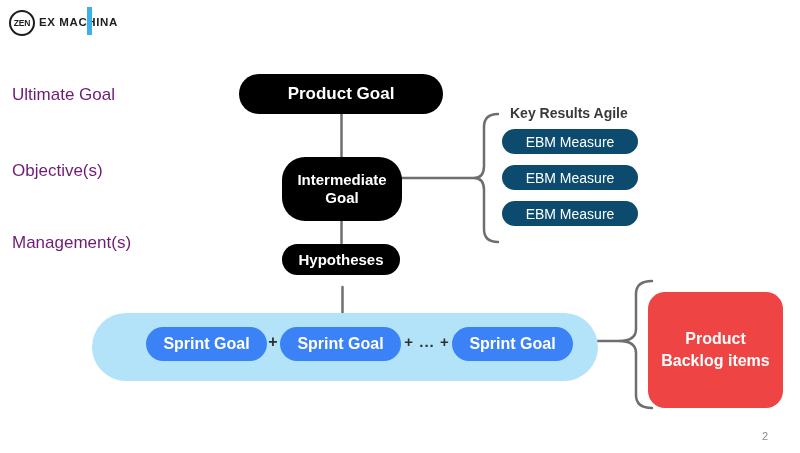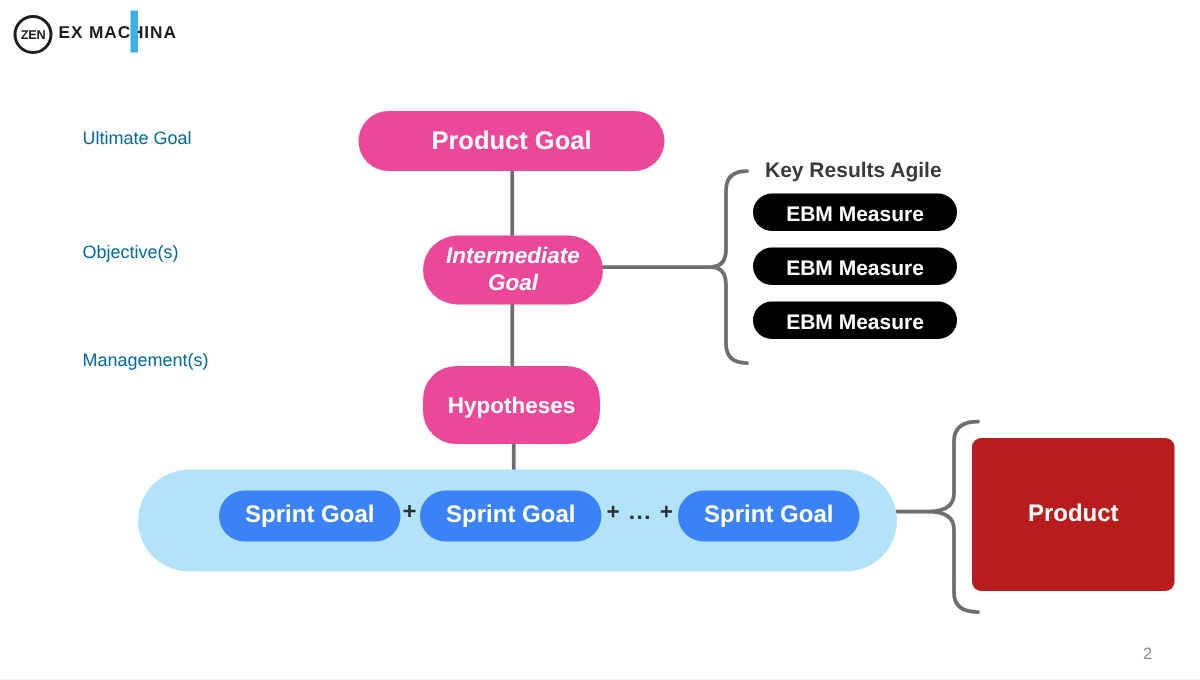--- a/index.html
+++ b/index.html
@@ -43,24 +43,23 @@
     left: 103px; top: 7px;
     font-size: 20px; font-weight: 700;
     color: #3cb1e8;
     white-space: nowrap;
   }
 
   
   .left-label {
     position: absolute;
     left: 12px;
-    font-size: 12px;
-    color: #0369a1;
-    white-space: nowrap;
-    margin-left: 43px;
+    font-size: 17px;
+    color: #701a75;
+    white-space: nowrap;
   }
   .left-label.l0 { top: 85px; }
   .left-label.l1 { top: 161px; }
   .left-label.l2 { top: 233px; }
 
   
   .connectors {
     position: absolute;
     left: 0; top: 0;
     width: 800px; height: 453px;
@@ -69,47 +68,47 @@
   .connectors path {
     fill: none;
     stroke: #6d6e71;
     stroke-width: 2.5;
     stroke-linecap: round;
   }
 
   
   .pill {
     position: absolute;
-    background: #ec4899;
+    background: #000000;
     color: #ffffff;
     display: flex; align-items: center; justify-content: center;
     text-align: center;
     font-weight: 600;
   }
   .pill-product   { left: 239px; top: 74px;  width: 204px; height: 40px; border-radius: 20px; font-size: 17px; }
-  .pill-intermediate { left: 282px; top: 157px; width: 120px; height: 46px; border-radius: 23px; font-size: 15px; line-height: 1.2; padding: 0 10px; font-style: italic; }
-  .pill-hypotheses   { left: 282px; top: 244px; width: 118px; height: 52px; border-radius: 22px; font-size: 15px; }
+  .pill-intermediate { left: 282px; top: 157px; width: 120px; height: 64px; border-radius: 23px; font-size: 15px; line-height: 1.2; padding: 0 10px; }
+  .pill-hypotheses   { left: 282px; top: 244px; width: 118px; height: 31px; border-radius: 22px; font-size: 15px; }
 
   
   .kr-heading {
     position: absolute;
     left: 510px; top: 105px;
     font-size: 14px; font-weight: 600;
     color: #3a3a3c;
     white-space: nowrap;
   }
   .ebm-pill {
     position: absolute;
     left: 502px;
     width: 136px; height: 25px;
-    background: #000000;
+    background: #0c4a6e;
     border-radius: 13px;
     color: #ffffff;
     display: flex; align-items: center; justify-content: center;
-    font-size: 14px; font-weight: 700;
+    font-size: 14px; font-weight: 400;
   }
   .ebm-pill.e0 { top: 129px; }
   .ebm-pill.e1 { top: 165px; }
   .ebm-pill.e2 { top: 201px; }
 
   
   .sprint-container {
     position: absolute;
     left: 92px; top: 313px;
     width: 506px; height: 68px;
@@ -137,23 +136,23 @@
     text-align: center;
     white-space: nowrap;
   }
   .sprint-sep.p0 { left: 265px; width: 16px; }
   .sprint-sep.p1 { left: 400px; width: 54px; letter-spacing: 1px; font-size: 15px; }
 
   
   .backlog-box {
     position: absolute;
     left: 648px; top: 292px;
-    width: 135px; height: 102px;
-    background: #b91c1c;
-    border-radius: 6px;
+    width: 135px; height: 116px;
+    background: #ef4444;
+    border-radius: 17px;
     color: #ffffff;
     display: flex; flex-direction: column;
     align-items: center; justify-content: center;
     font-size: 16px; font-weight: 600;
     line-height: 1.35;
     text-align: center;
   }
 
   
   .page-number {
@@ -199,17 +198,18 @@
 
   <div class="sprint-container"></div>
   <div class="sprint-pill s0">Sprint Goal</div>
   <div class="sprint-sep p0">+</div>
   <div class="sprint-pill s1">Sprint Goal</div>
   <div class="sprint-sep p1">+ ... +</div>
   <div class="sprint-pill s2">Sprint Goal</div>
 
   <div class="backlog-box">
     <span>Product</span>
+    <span>Backlog items</span>
   </div>
 
   <div class="page-number">2</div>
 
 </div>
 
 </body></html>

